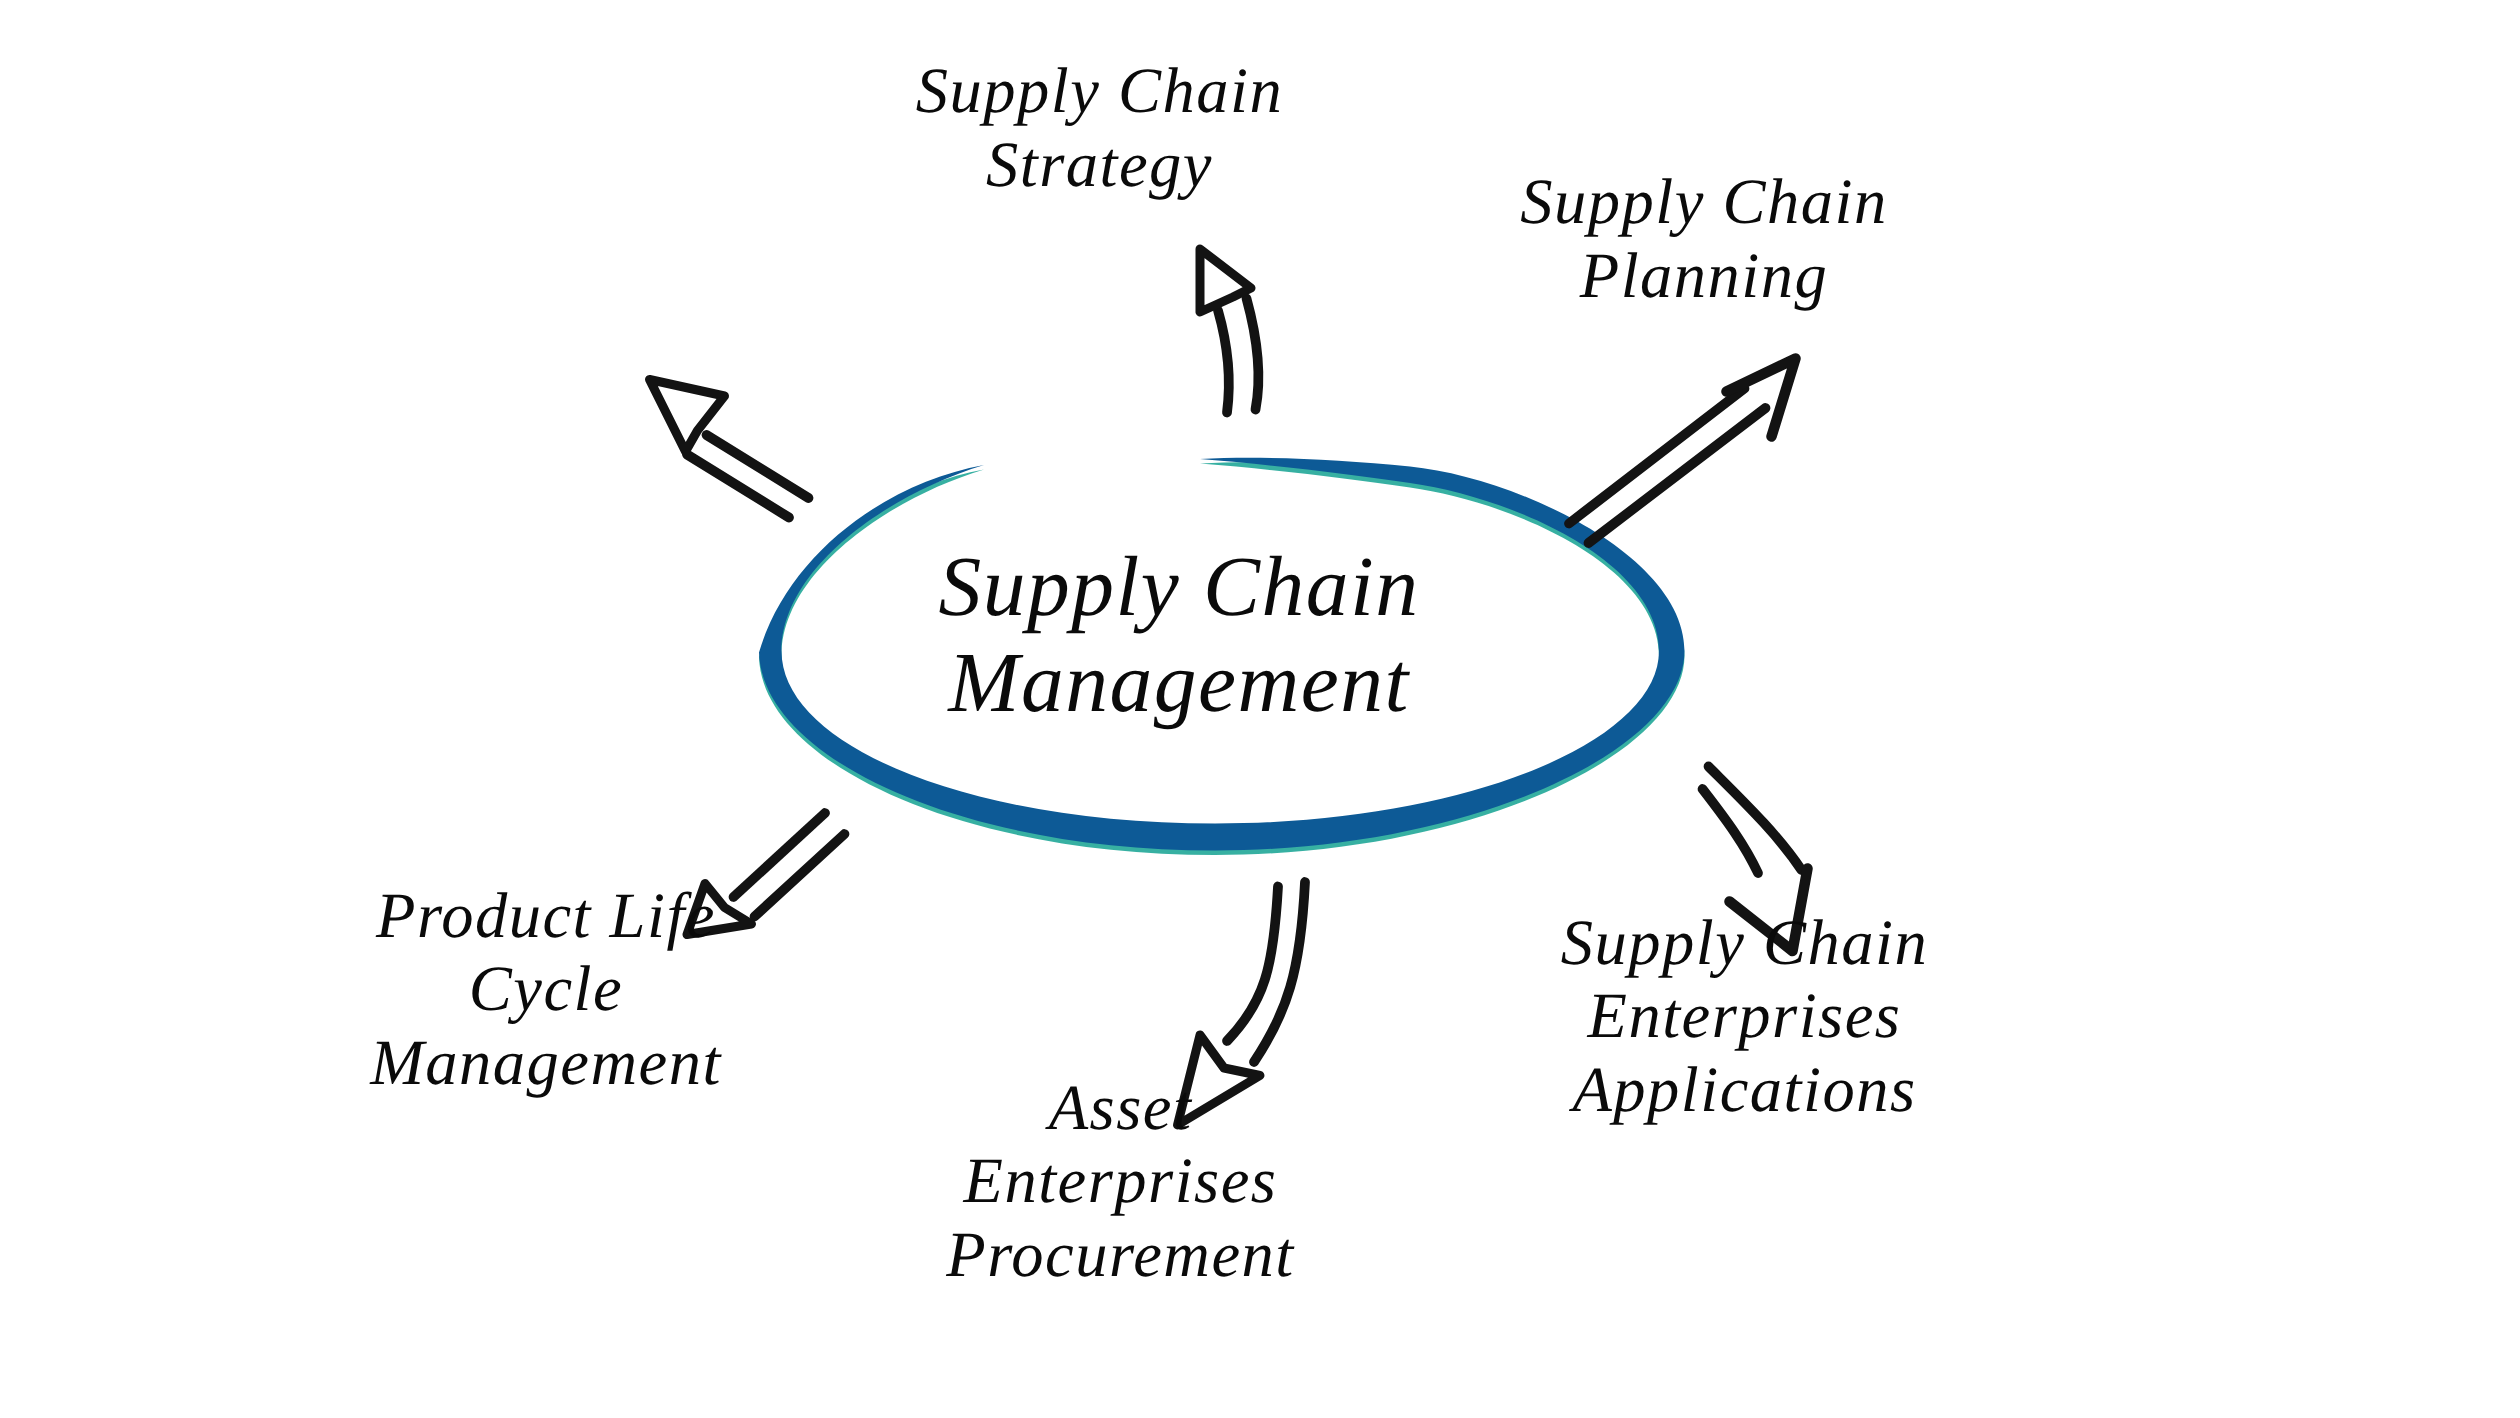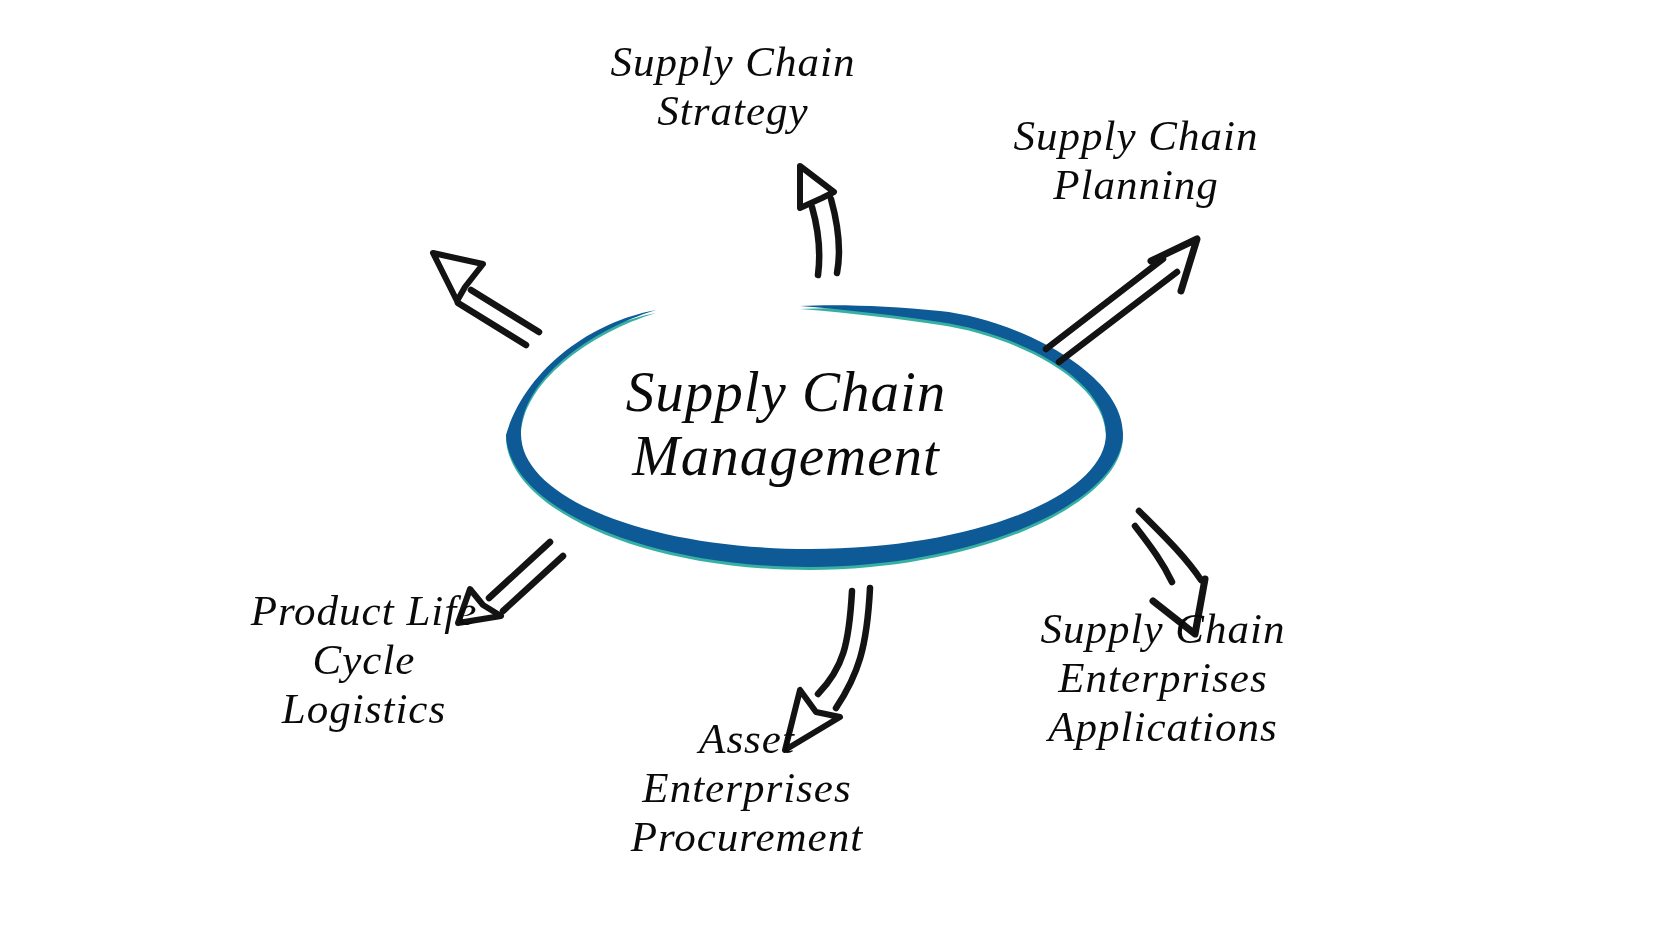--- a/index.html
+++ b/index.html
@@ -133,21 +133,21 @@
 
   <div class="label label--node label--strategy">Supply Chain
 Strategy</div>
 
   <div class="label label--node label--planning">Supply Chain
 Planning</div>
 
 
   <div class="label label--node label--plm">Product Life
 Cycle
-Logistics</div>
+Management</div>
 
   <div class="label label--node label--asset">Asset
 Enterprises
 Procurement</div>
 
   <div class="label label--node label--enterprise">Supply Chain
 Enterprises
 Applications</div>
 
   <div class="label label--center label--center-pos">Supply Chain

